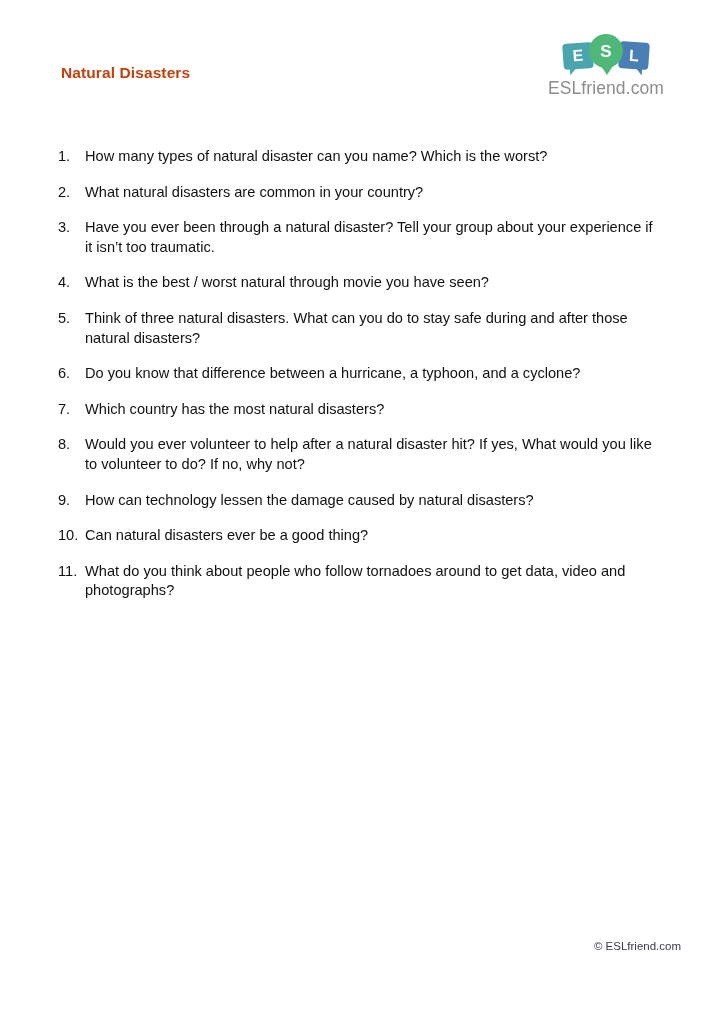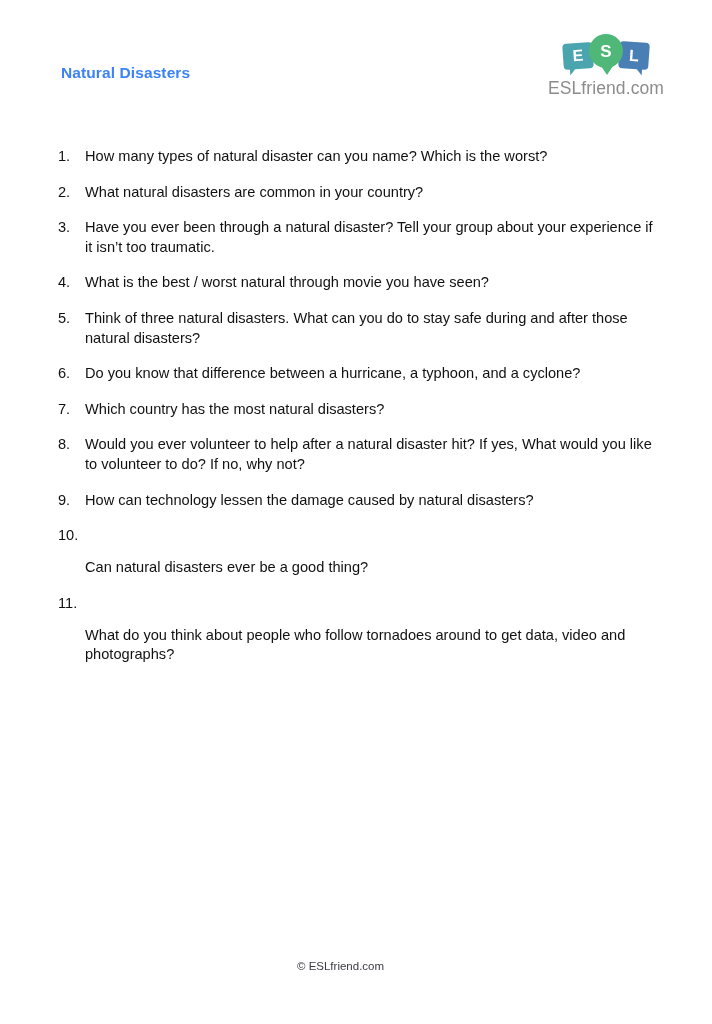--- a/index.html
+++ b/index.html
@@ -29,21 +29,21 @@
     width: 712px;
     height: 120px;
   }
   .doc-title {
     position: absolute;
     left: 61px;
     top: 64px;
     font-size: 15.5px;
     font-weight: bold;
     letter-spacing: 0.1px;
-    color: #3b82f6;
+    color: #c2410c;
     white-space: nowrap;
   }
 
   
   .logo {
     position: absolute;
     right: 32px;
     top: 34px;
     width: 148px;
     height: 70px;
@@ -147,43 +147,41 @@
   .q-item {
     display: flex;
     align-items: flex-start;
     margin-bottom: 16px;
     font-size: 14.6px;
     line-height: 19.6px;
     color: #111111;
   }
   .q-item.wide .q-text {
     width: 586px;
-    margin-top: 32px;
   }
   .q-num {
     flex: 0 0 auto;
     width: 27px;
     text-align: left;
     white-space: pre;
   }
   .q-text {
     flex: 1 1 auto;
     width: 573px;
   }
 
   
   .footer {
     position: absolute;
     left: 0;
     top: 940px;
     width: 681px;
-    text-align: center;
+    text-align: right;
     font-size: 11.5px;
     color: #3a3a45;
-    margin-top: 20px;
   }
   .footer .copy-sym {
     font-size: 11.5px;
   }
 </style>
 </head>
 <body>
 
 <div class="page">
 

